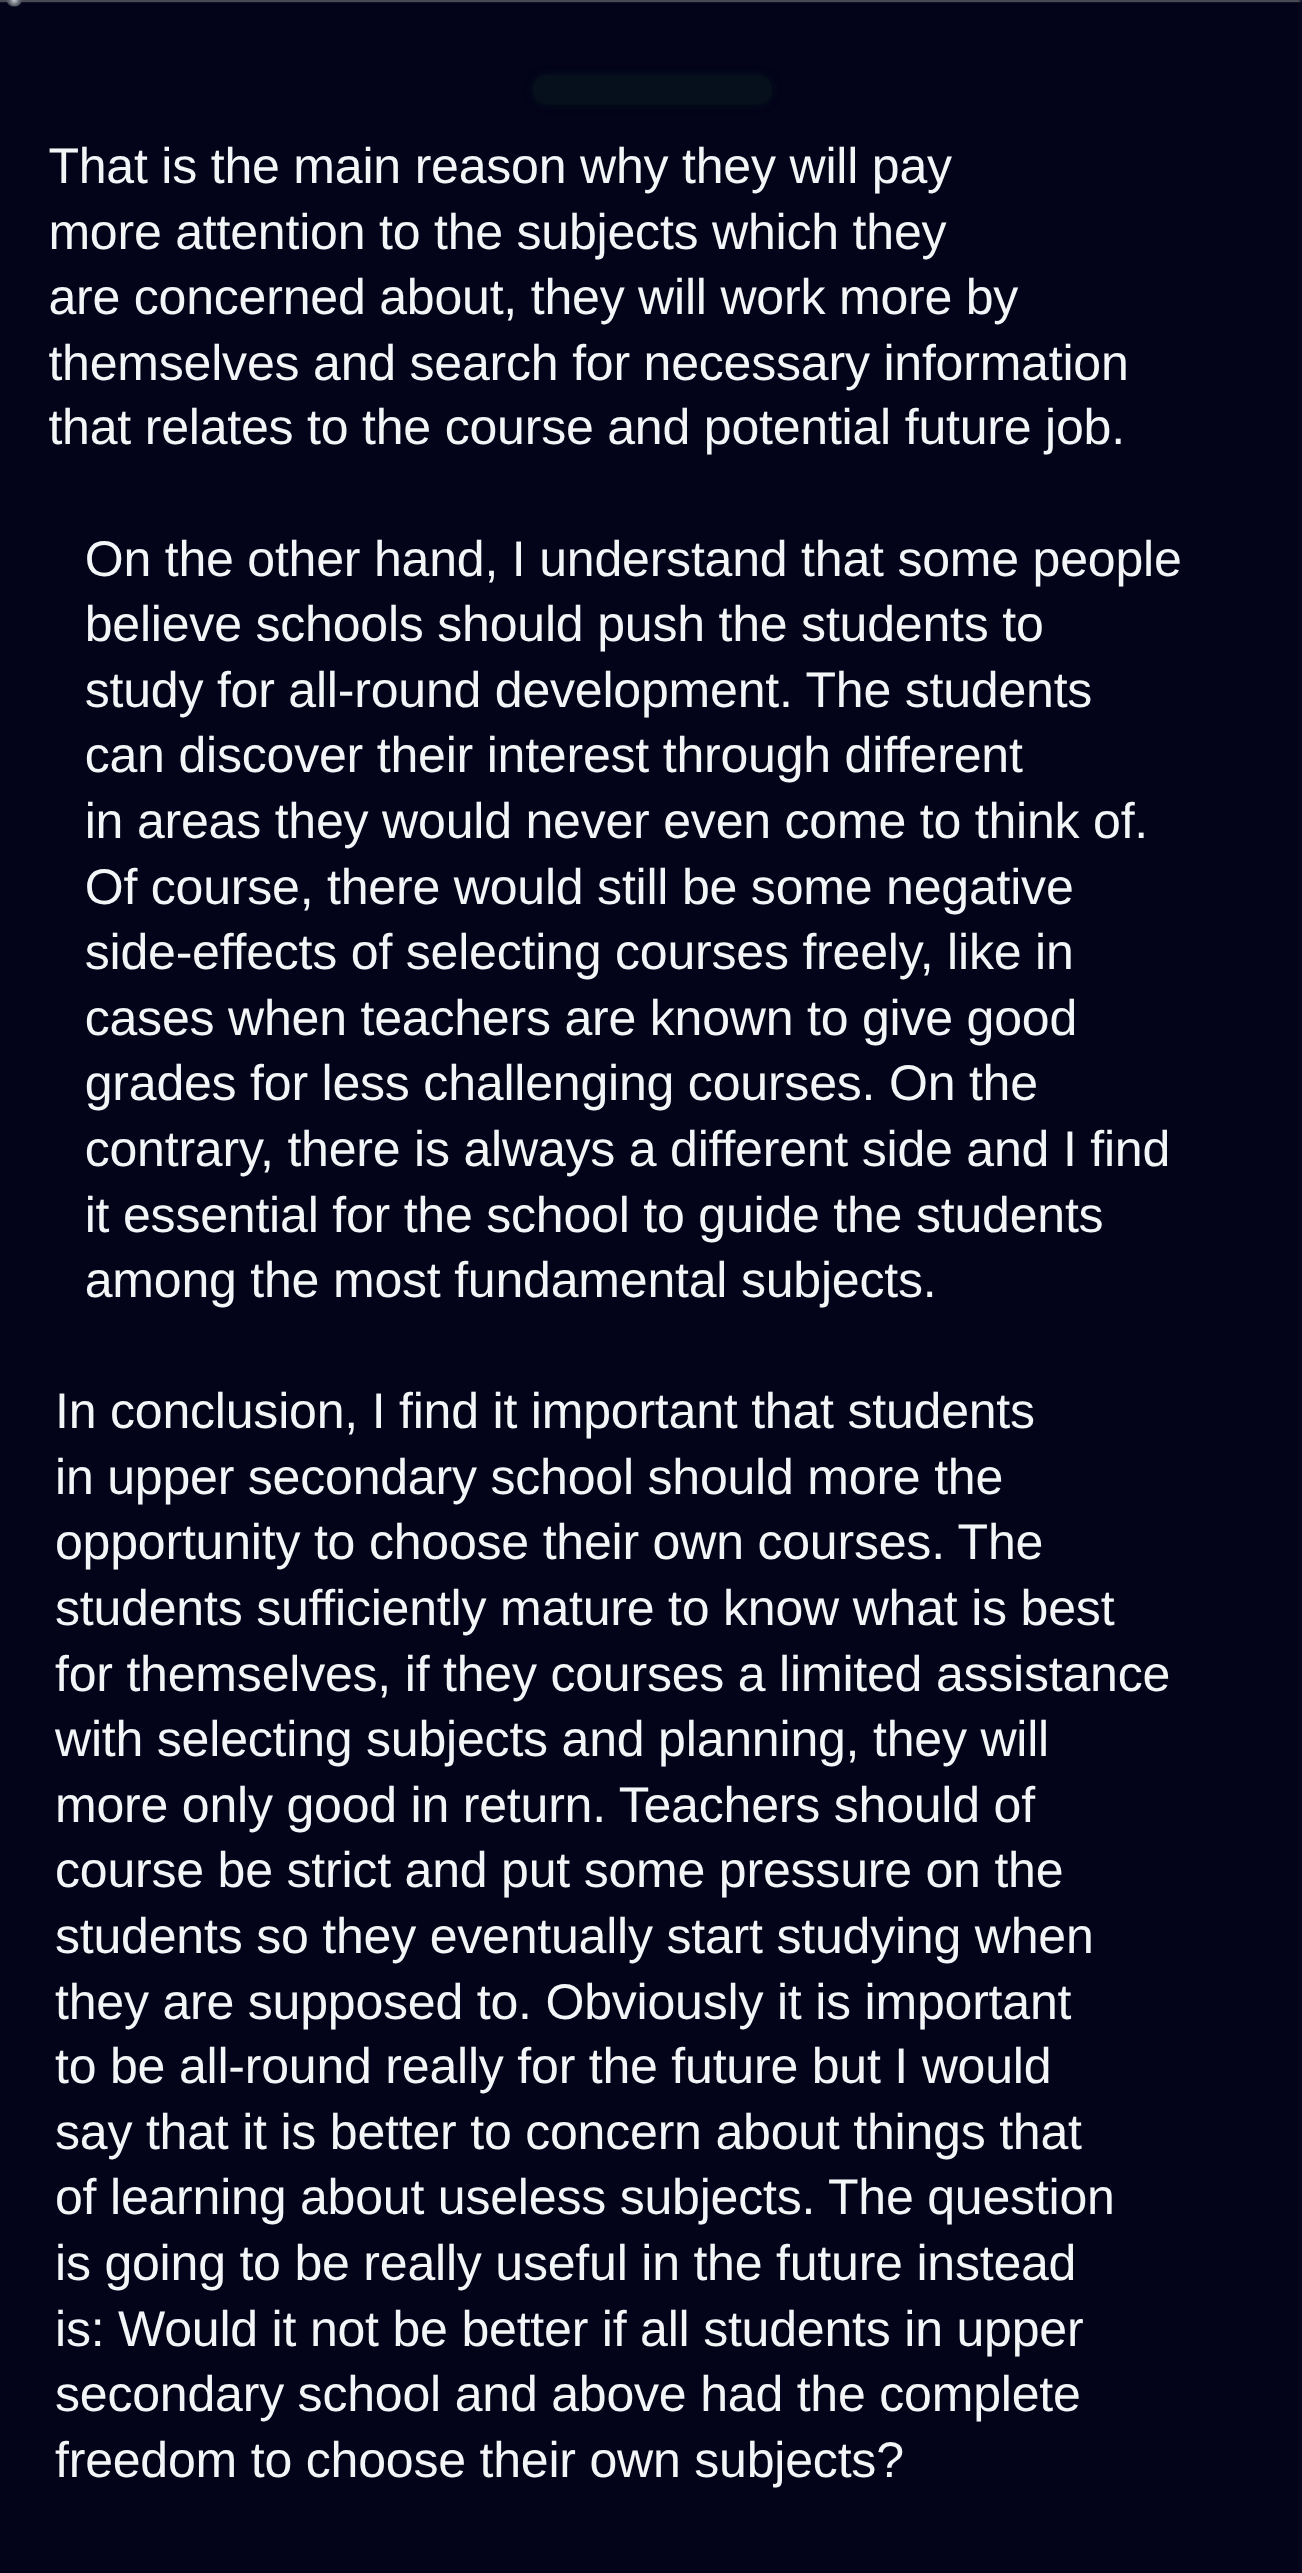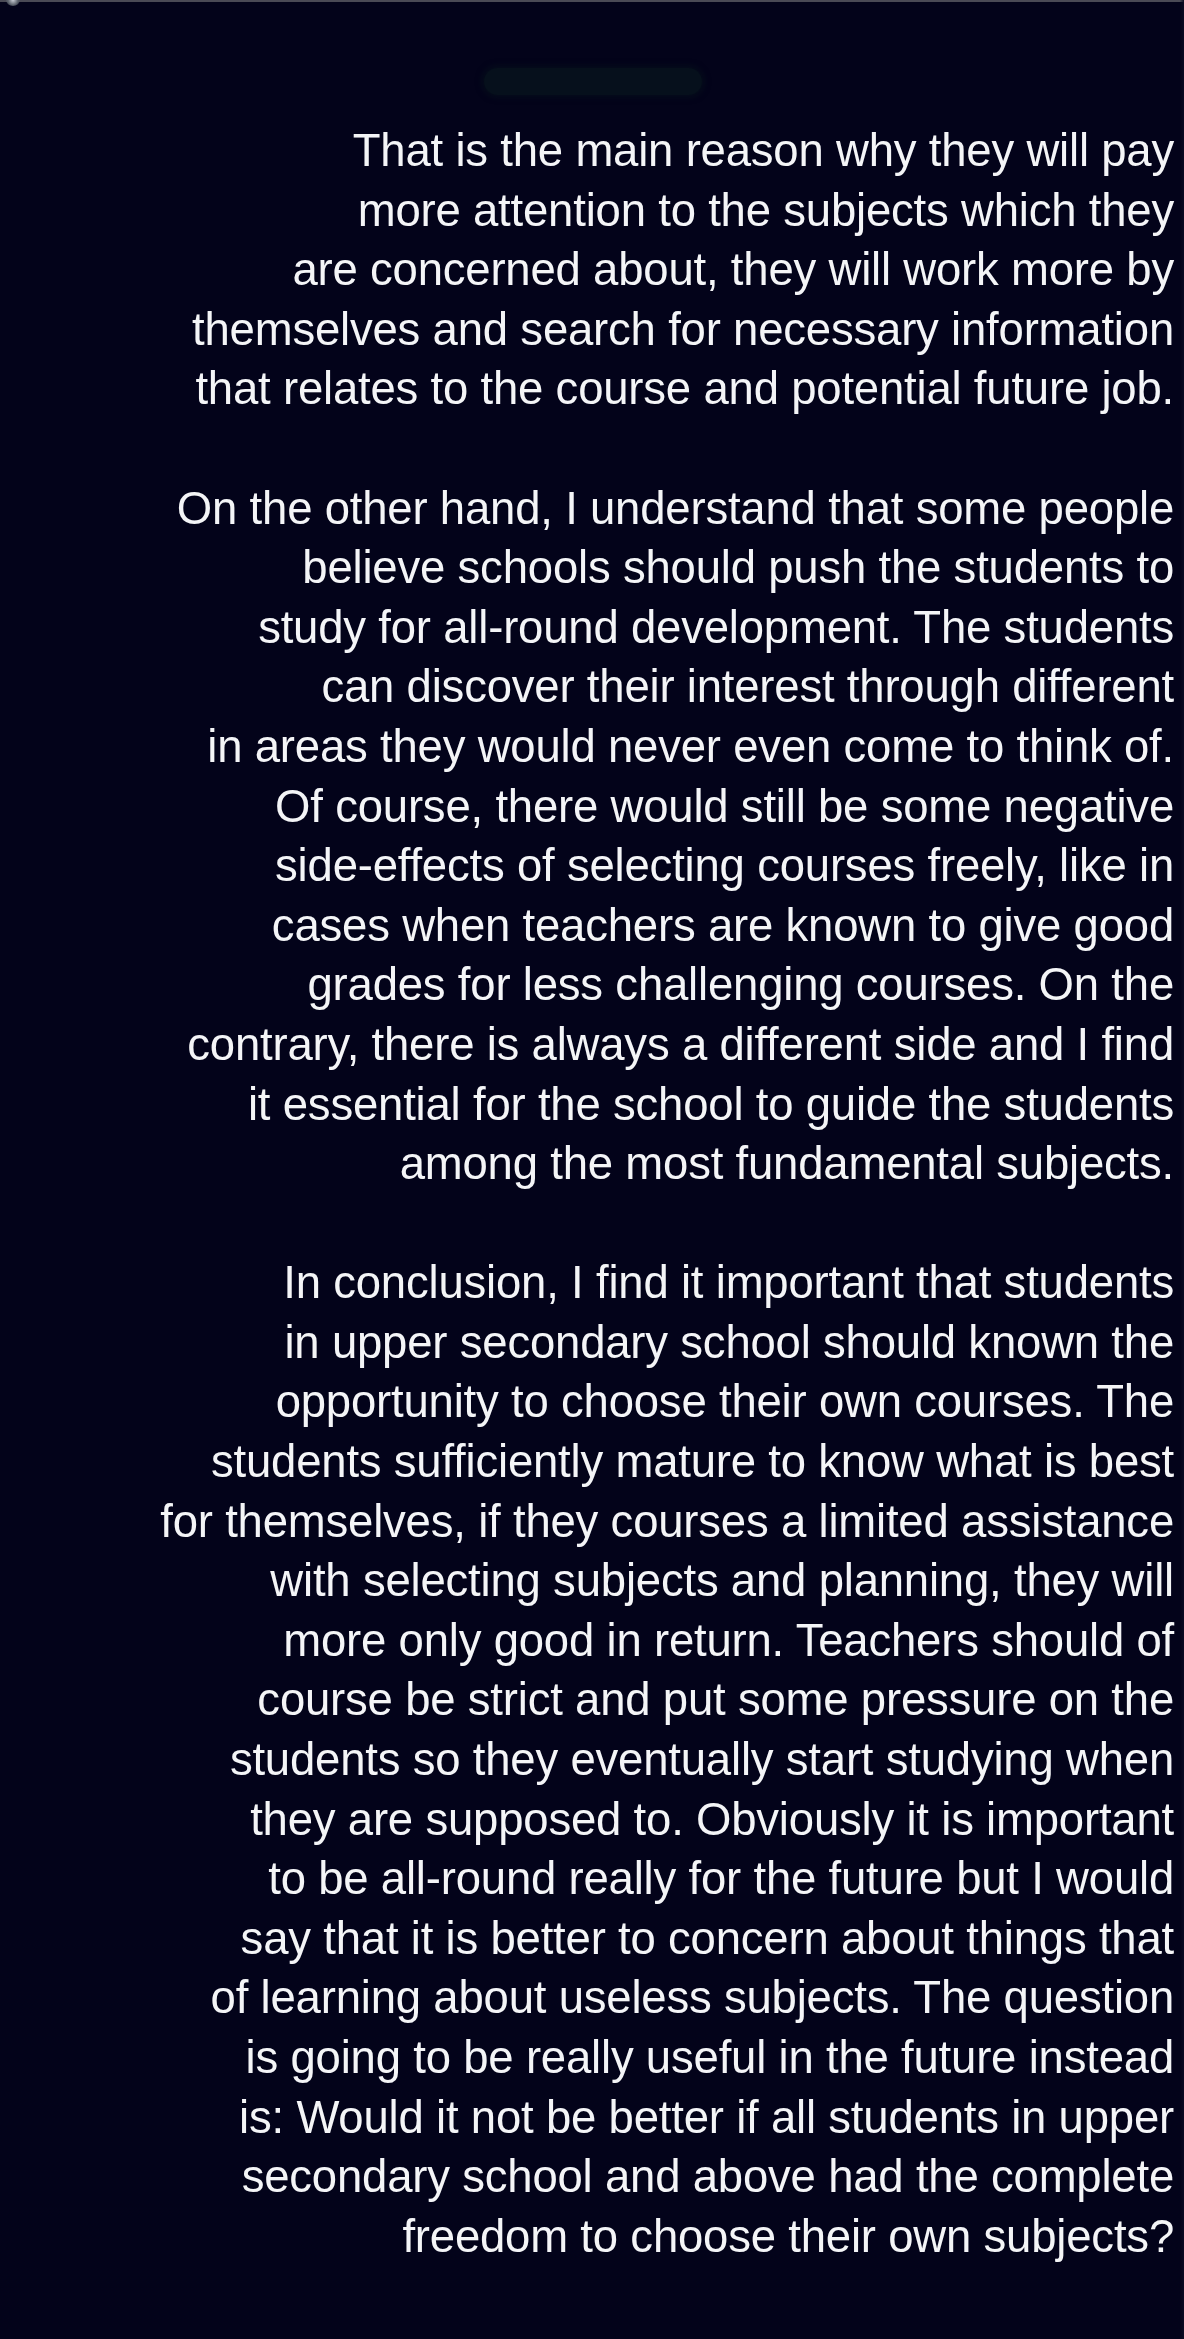--- a/index.html
+++ b/index.html
@@ -45,21 +45,20 @@
     }
     .content {
       position: absolute;
       left: 44px;
       top: 121px;
       width: 1130px;
       color: #f4f5f7;
       font-size: 45.5px;
       line-height: 59.6px;
       letter-spacing: -0.2px;
-      text-align: right;
     }
     .paragraph {
       margin: 0 0 59.6px 0;
     }
     .paragraph:last-child {
       margin-bottom: 12px;
     }
     .line {
       display: block;
       white-space: nowrap;
@@ -94,21 +93,21 @@
     <span class="line">Of course, there would still be some negative</span>
     <span class="line">side-effects of selecting courses freely, like in</span>
     <span class="line">cases when teachers are known to give good</span>
     <span class="line">grades for less challenging courses. On the</span>
     <span class="line">contrary, there is always a different side and I find</span>
     <span class="line">it essential for the school to guide the students</span>
     <span class="line">among the most fundamental subjects.</span>
   </div>
   <div class="paragraph p3">
     <span class="line">In conclusion, I find it important that students</span>
-    <span class="line">in upper secondary school should known the</span>
+    <span class="line">in upper secondary school should more the</span>
     <span class="line">opportunity to choose their own courses. The</span>
     <span class="line">students sufficiently mature to know what is best</span>
     <span class="line">for themselves, if they courses a limited assistance</span>
     <span class="line">with selecting subjects and planning, they will</span>
     <span class="line">more only good in return. Teachers should of</span>
     <span class="line">course be strict and put some pressure on the</span>
     <span class="line">students so they eventually start studying when</span>
     <span class="line">they are supposed to. Obviously it is important</span>
     <span class="line">to be all-round really for the future but I would</span>
     <span class="line">say that it is better to concern about things that</span>

